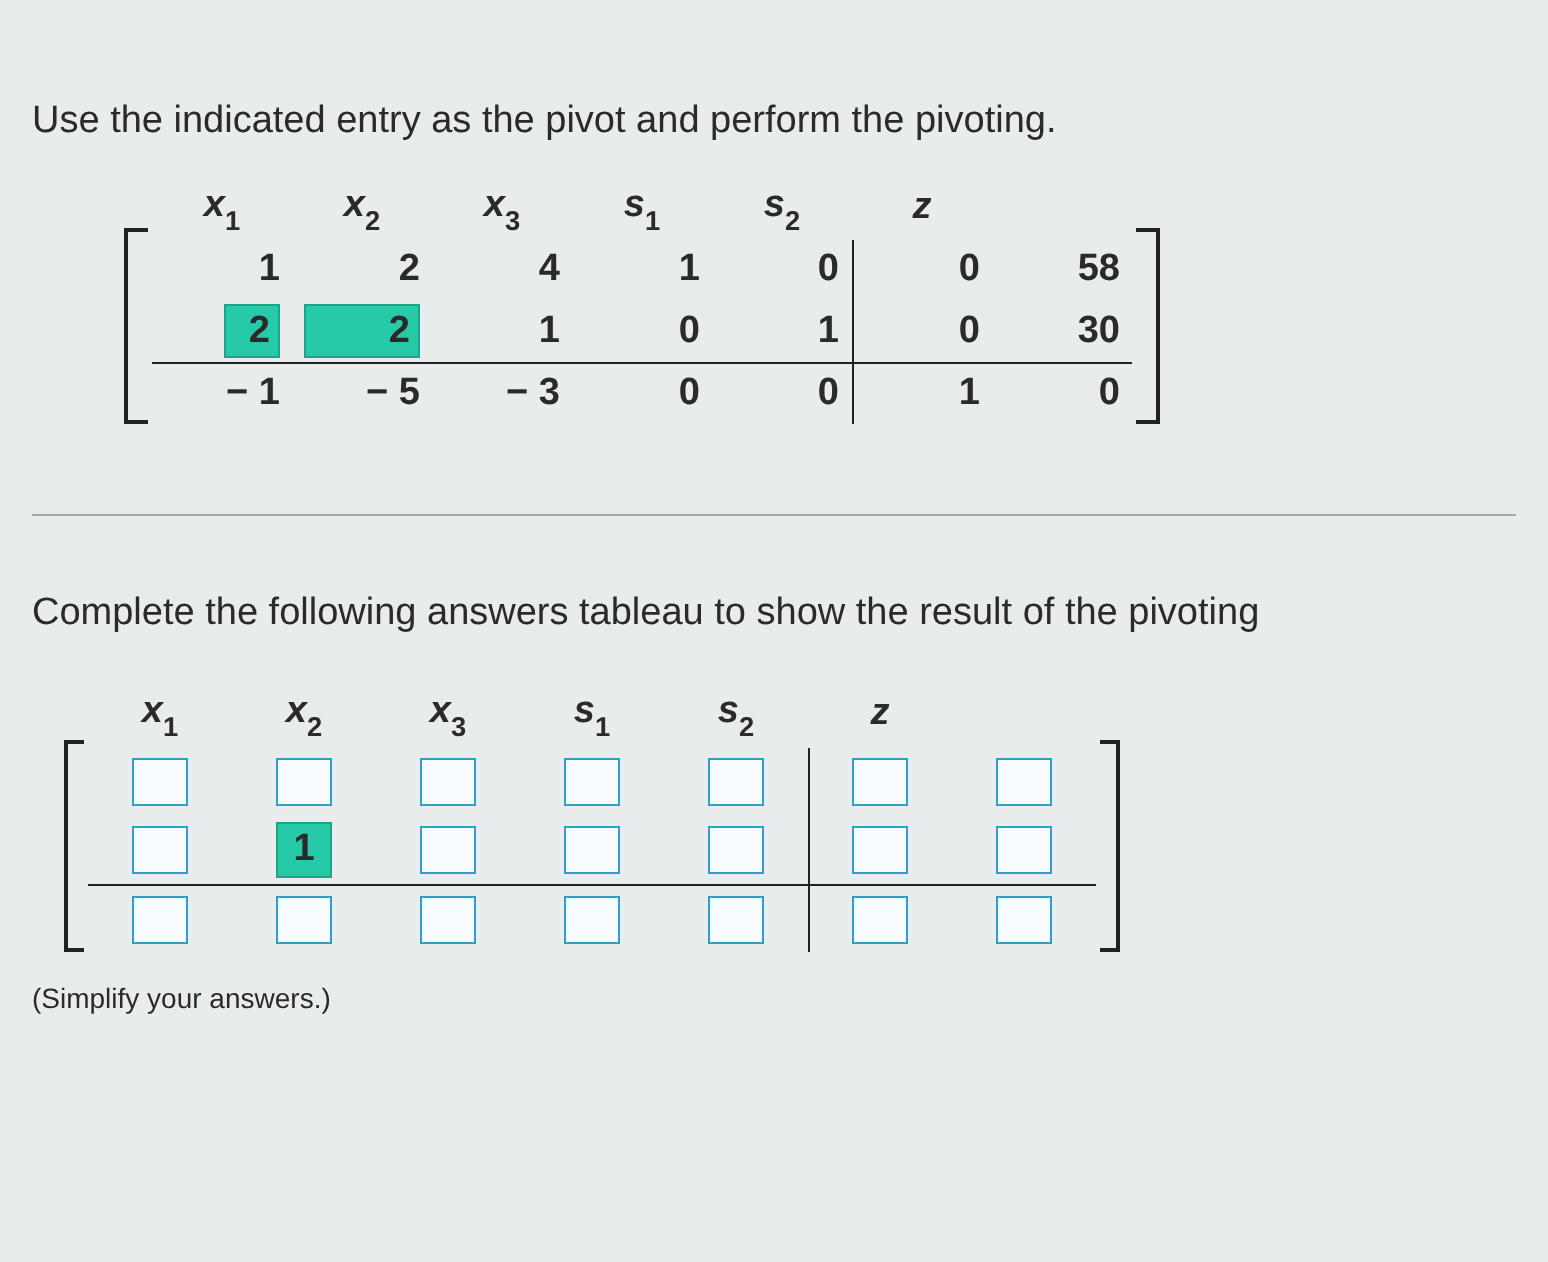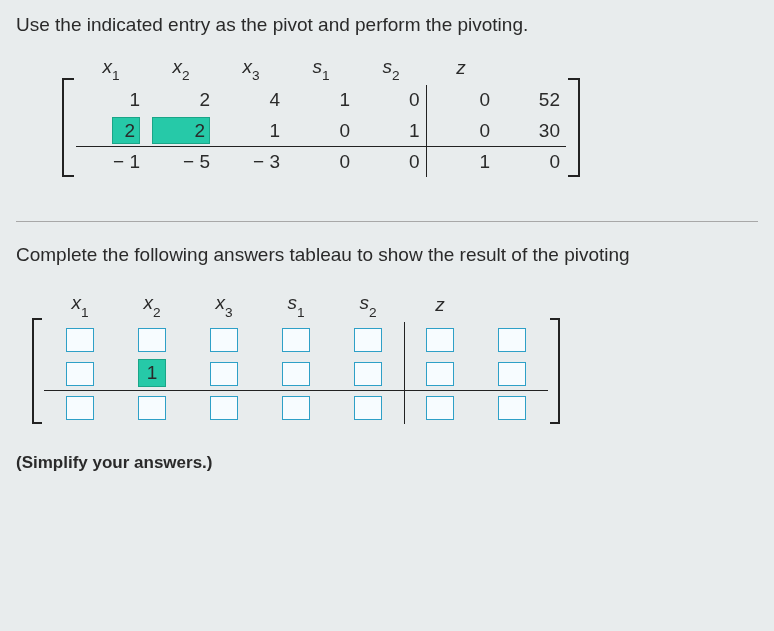--- a/index.html
+++ b/index.html
@@ -6,31 +6,31 @@
   body {
     margin: 0;
     padding: 12px 16px;
     width: 774px;
     font-family: Arial, Helvetica, sans-serif;
     font-size: 19px;
     color: #2a2a2a;
     background: #e8eced;
     line-height: 1.35;
   }
-  .prompt { margin-bottom: 14px; }
+  .prompt { margin-bottom: 14px; margin-top: 36px; }
   .subvar { font-style: italic; }
   .subvar sub { font-style: normal; font-size: 0.72em; position: relative; top: 0.18em; }
   .tbl-wrap { position: relative; margin: 0 0 24px 60px; display:inline-block; }
   table { border-collapse: collapse; }
   td, th {
     padding: 2px 6px;
     text-align: right;
     min-width: 70px;
     height: 28px;
-    font-weight: normal;
+    font-weight: bold;
   }
   th { text-align: center; }
   .rule td { border-top: 1.5px solid #222; }
   .vline-before { border-left: 1.5px solid #222; }
   .bracket-l, .bracket-r {
     position: absolute;
     top: 26px; bottom: 0;
     width: 12px;
     border-top: 2px solid #222;
     border-bottom: 2px solid #222;
@@ -57,21 +57,21 @@
   .tbl2-wrap { position: relative; margin: 6px 0 2px 28px; display:inline-block; }
   .tbl2 td, .tbl2 th { min-width: 72px; text-align: center; height: 34px; }
   .inputbox {
     display: inline-block;
     width: 28px; height: 24px;
     border: 1.5px solid #2ea0c7;
     background: #f7fcff;
     vertical-align: middle;
   }
   .tbl2 .vline-before { border-left: 1.5px solid #222; }
-  .note { font-size: 17px; margin-top: 19px; font-weight: bold; }
+  .note { font-size: 14px; margin-top: 4px; }
   .bracket2-l, .bracket2-r {
     position: absolute;
     top: 30px; bottom: 0;
     width: 10px;
     border-top: 2px solid #222;
     border-bottom: 2px solid #222;
   }
   .bracket2-l { left: -12px; border-left: 2px solid #222; }
   .bracket2-r { right: -12px; border-right: 2px solid #222; }
 </style>
@@ -96,21 +96,21 @@
       <th><span class="subvar">z</span></th>
       <th></th>
     </tr>
     <tr>
       <td>1</td>
       <td>2</td>
       <td>4</td>
       <td>1</td>
       <td>0</td>
       <td class="vline-before">0</td>
-      <td>52</td>
+      <td>58</td>
     </tr>
     <tr>
       <td><span class="pivot-shade" style="display:inline-block;min-width:28px;text-align:right;padding:0 4px">2</span></td>
       <td><span class="pivot">2</span></td>
       <td>1</td>
       <td>0</td>
       <td>1</td>
       <td class="vline-before">0</td>
       <td>30</td>
     </tr>

